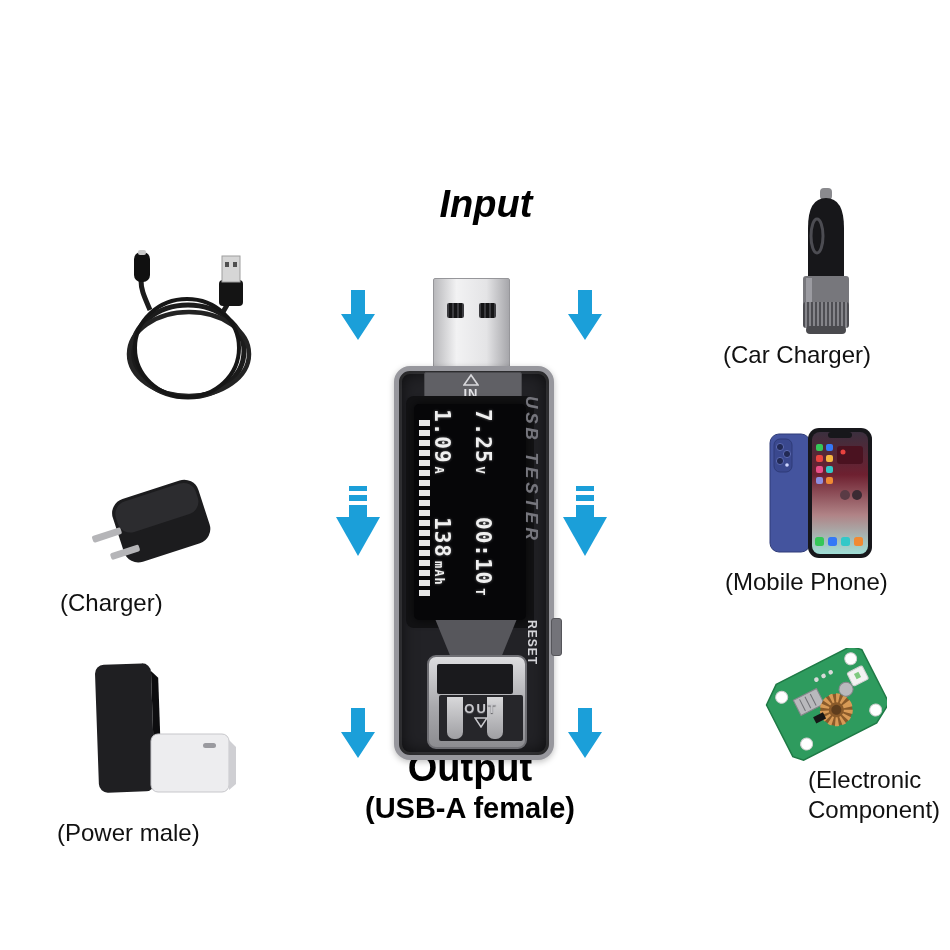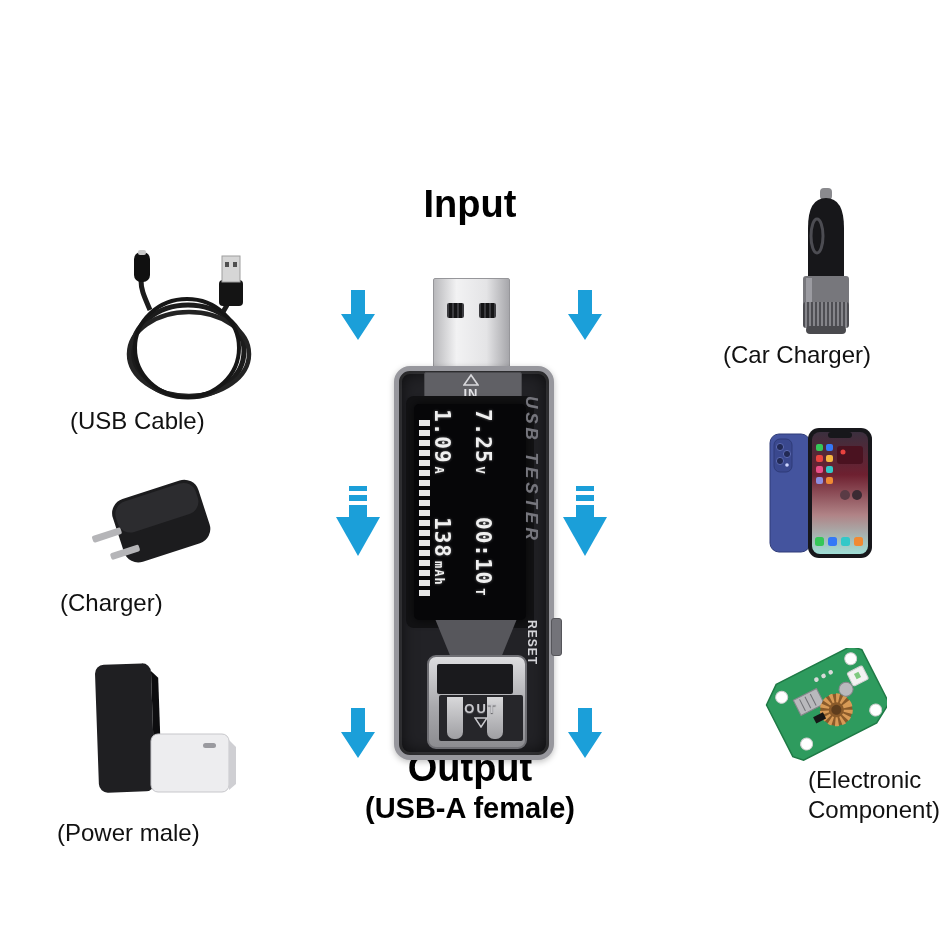--- a/index.html
+++ b/index.html
@@ -6,21 +6,21 @@
   .canvas{position:relative;width:950px;height:950px;background:#fff;overflow:hidden;
           font-family:"Liberation Sans",sans-serif;color:#000;}
 
   
   .title{position:absolute;left:0;top:44px;width:950px;text-align:center;
          font-size:82px;font-weight:bold;letter-spacing:-1px;
          color:var(--title_blue,#1ba3de);}
   .io-group{position:absolute;text-align:center;}
   .io-main{font-size:38px;font-weight:bold;line-height:1.1;}
   .io-sub{font-size:29px;font-weight:bold;line-height:1.25;}
-  .io-input{left:320px;top:184px;width:300px;}
+  .io-input{left:336px;top:184px;width:300px;font-style:italic;}
   .io-output{left:305px;top:748px;width:330px;}
 
   
   .arrow{position:absolute;color:var(--accent_blue,#1b9fd9);}
   .arrow svg{display:block;}
 
   
   .item-label{position:absolute;font-size:24px;color:#111;text-align:left;line-height:1.25;}
 
   
@@ -199,21 +199,20 @@
       <path d="M62,60 C56,46 53,40 53,30" fill="none" stroke="#1b1b1b" stroke-width="5"></path>
       <rect x="46" y="2" width="16" height="30" rx="7" fill="#101010"></rect>
       <rect x="50" y="0" width="8" height="5" rx="2" fill="#c9c9c9"></rect>
       <path d="M135,62 C140,54 143,48 143,42" fill="none" stroke="#1b1b1b" stroke-width="5"></path>
       <rect x="131" y="30" width="24" height="26" rx="4" fill="#141414"></rect>
       <rect x="134" y="6" width="18" height="26" fill="#d6d6d6" stroke="#9e9e9e"></rect>
       <rect x="137" y="12" width="4" height="5" fill="#4f4f4f"></rect>
       <rect x="145" y="12" width="4" height="5" fill="#4f4f4f"></rect>
     </svg>
   </div>
-  <div class="item-label" style="left:70px;top:406px;width:200px;">(USB Cable)</div>
 
   <div class="photo" style="left:92px;top:474px;">
     <svg width="135" height="118" viewBox="0 0 135 118">
       <g transform="rotate(-18 65 60)">
         <rect x="28" y="16" width="90" height="66" rx="15" fill="#1c1c1e"></rect>
         <rect x="31" y="19" width="84" height="32" rx="13" fill="#2c2c2f"></rect>
         <rect x="2" y="42" width="30" height="7" rx="2" fill="#b5b5b8"></rect>
         <rect x="14" y="64" width="30" height="7" rx="2" fill="#b5b5b8"></rect>
       </g>
     </svg>
@@ -286,20 +285,21 @@
         <circle cx="89" cy="71" r="5" fill="#3b2a33"></circle>
       </g>
       <g>
         <rect x="47" y="113" width="9" height="9" rx="2.5" fill="#35c759"></rect>
         <rect x="60" y="113" width="9" height="9" rx="2.5" fill="#3478f6"></rect>
         <rect x="73" y="113" width="9" height="9" rx="2.5" fill="#32c8c8"></rect>
         <rect x="86" y="113" width="9" height="9" rx="2.5" fill="#f08a33"></rect>
       </g>
     </svg>
   </div>
+  <div class="item-label" style="left:725px;top:567px;width:200px;">(Mobile Phone)</div>
 
   <div class="photo" style="left:765px;top:648px;">
     <svg width="122" height="114" viewBox="0 0 122 114">
       <g transform="rotate(-27 61 57)">
         <polygon points="26,16 110,16 118,24 118,84 98,96 16,96 8,88 8,30" fill="#2e9b5e" stroke="#1f7a46" stroke-width="1.5"></polygon>
         <circle cx="25" cy="30" r="6" fill="#fff" stroke="#cfcfcf"></circle>
         <circle cx="104" cy="27" r="6" fill="#fff" stroke="#cfcfcf"></circle>
         <circle cx="26" cy="83" r="6" fill="#fff" stroke="#cfcfcf"></circle>
         <circle cx="103" cy="84" r="6" fill="#fff" stroke="#cfcfcf"></circle>
         <rect x="34" y="38" width="26" height="17" fill="#b9b9bd" stroke="#86868b"></rect>

